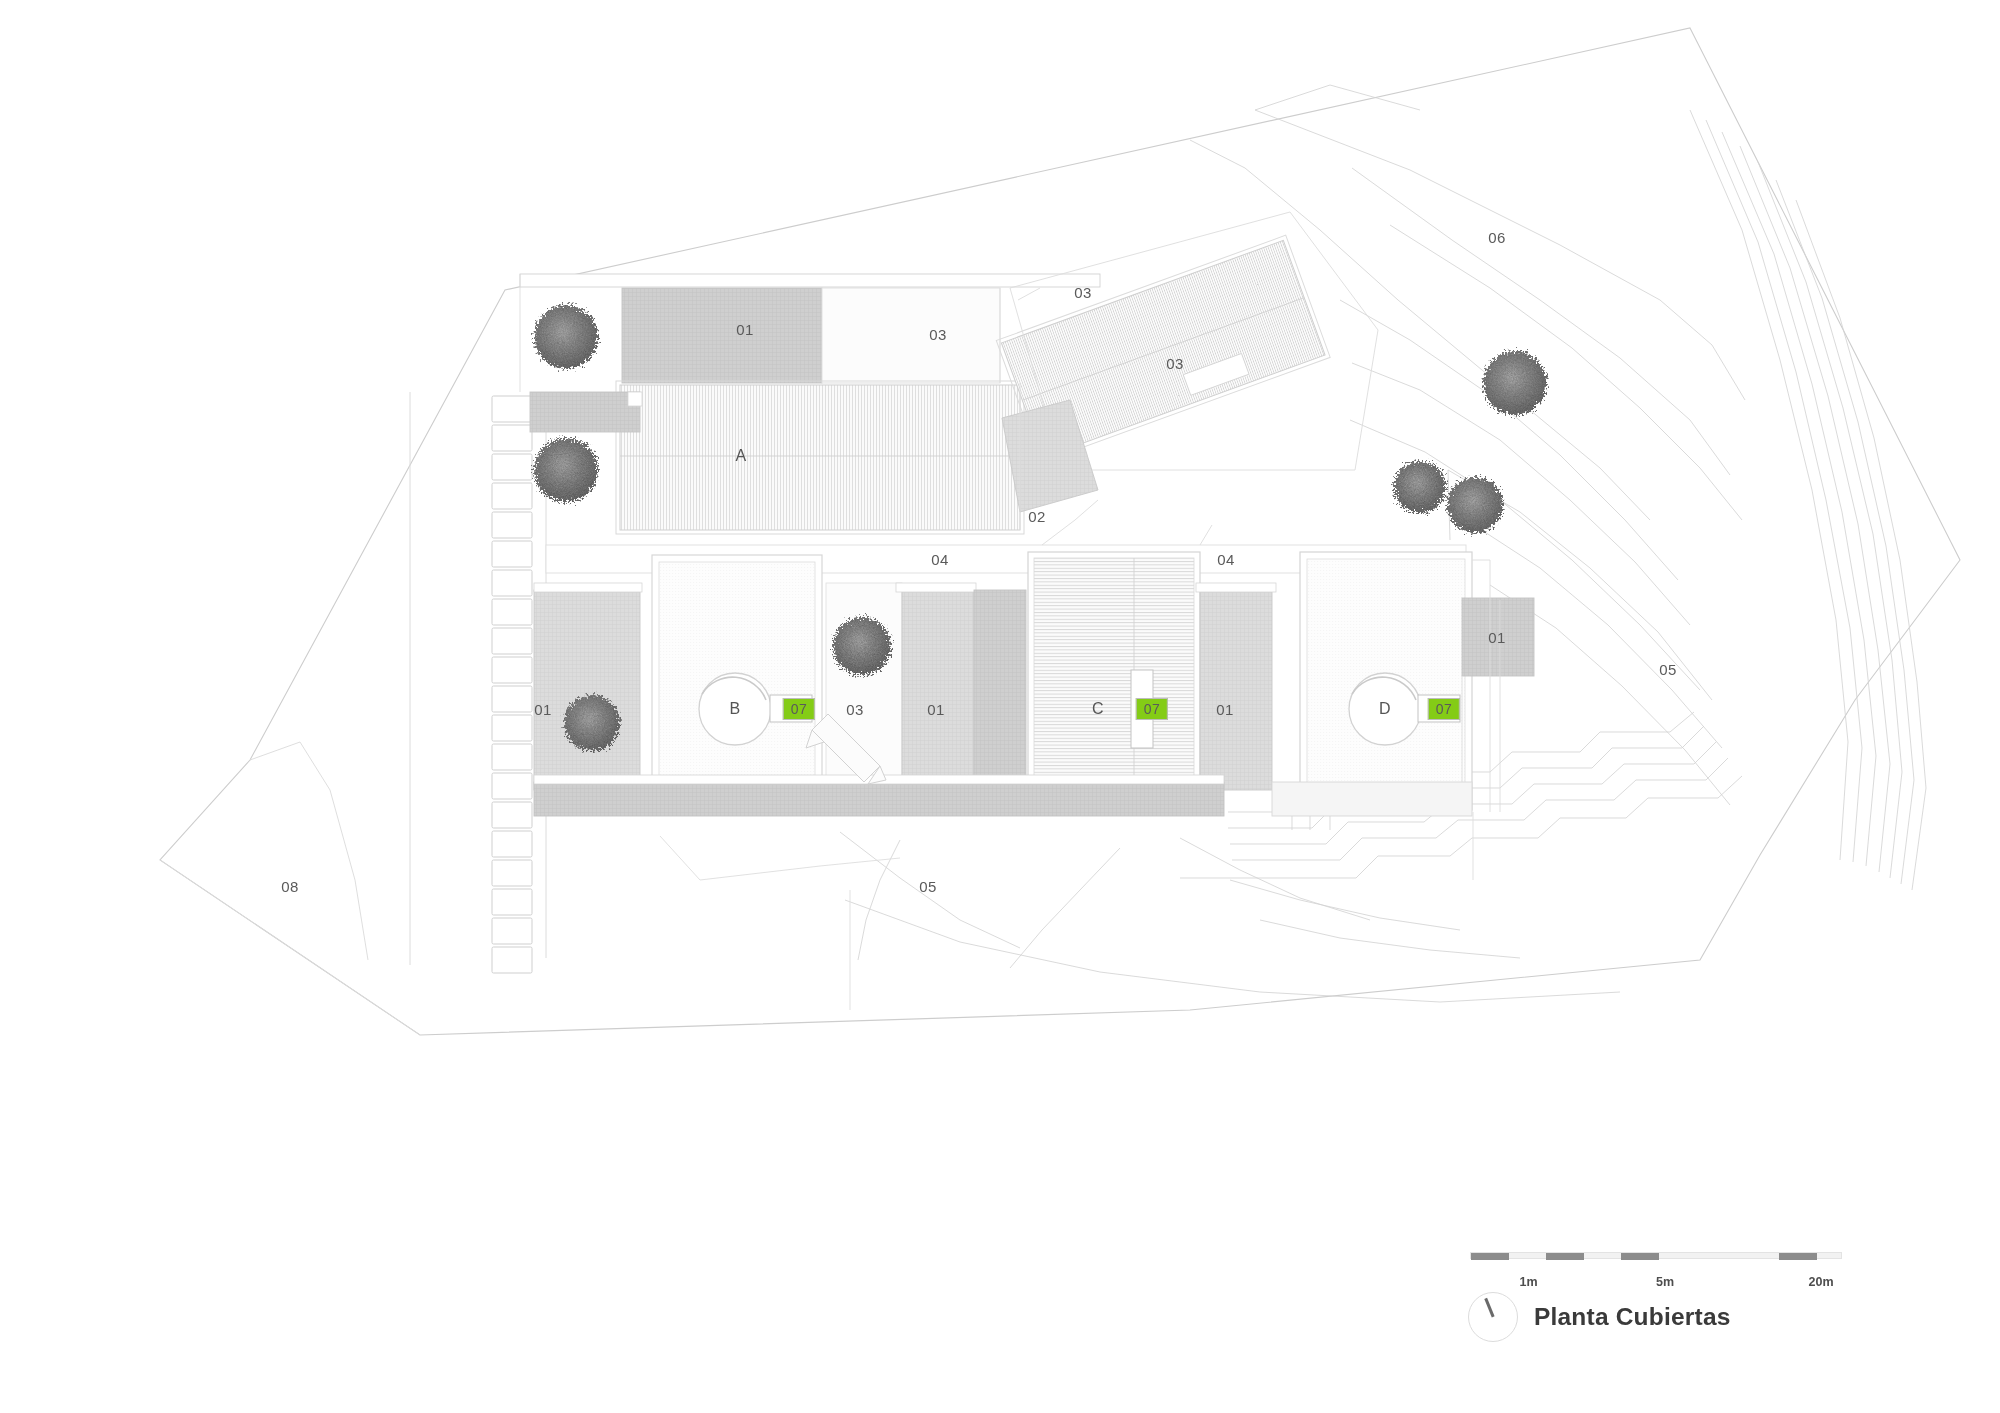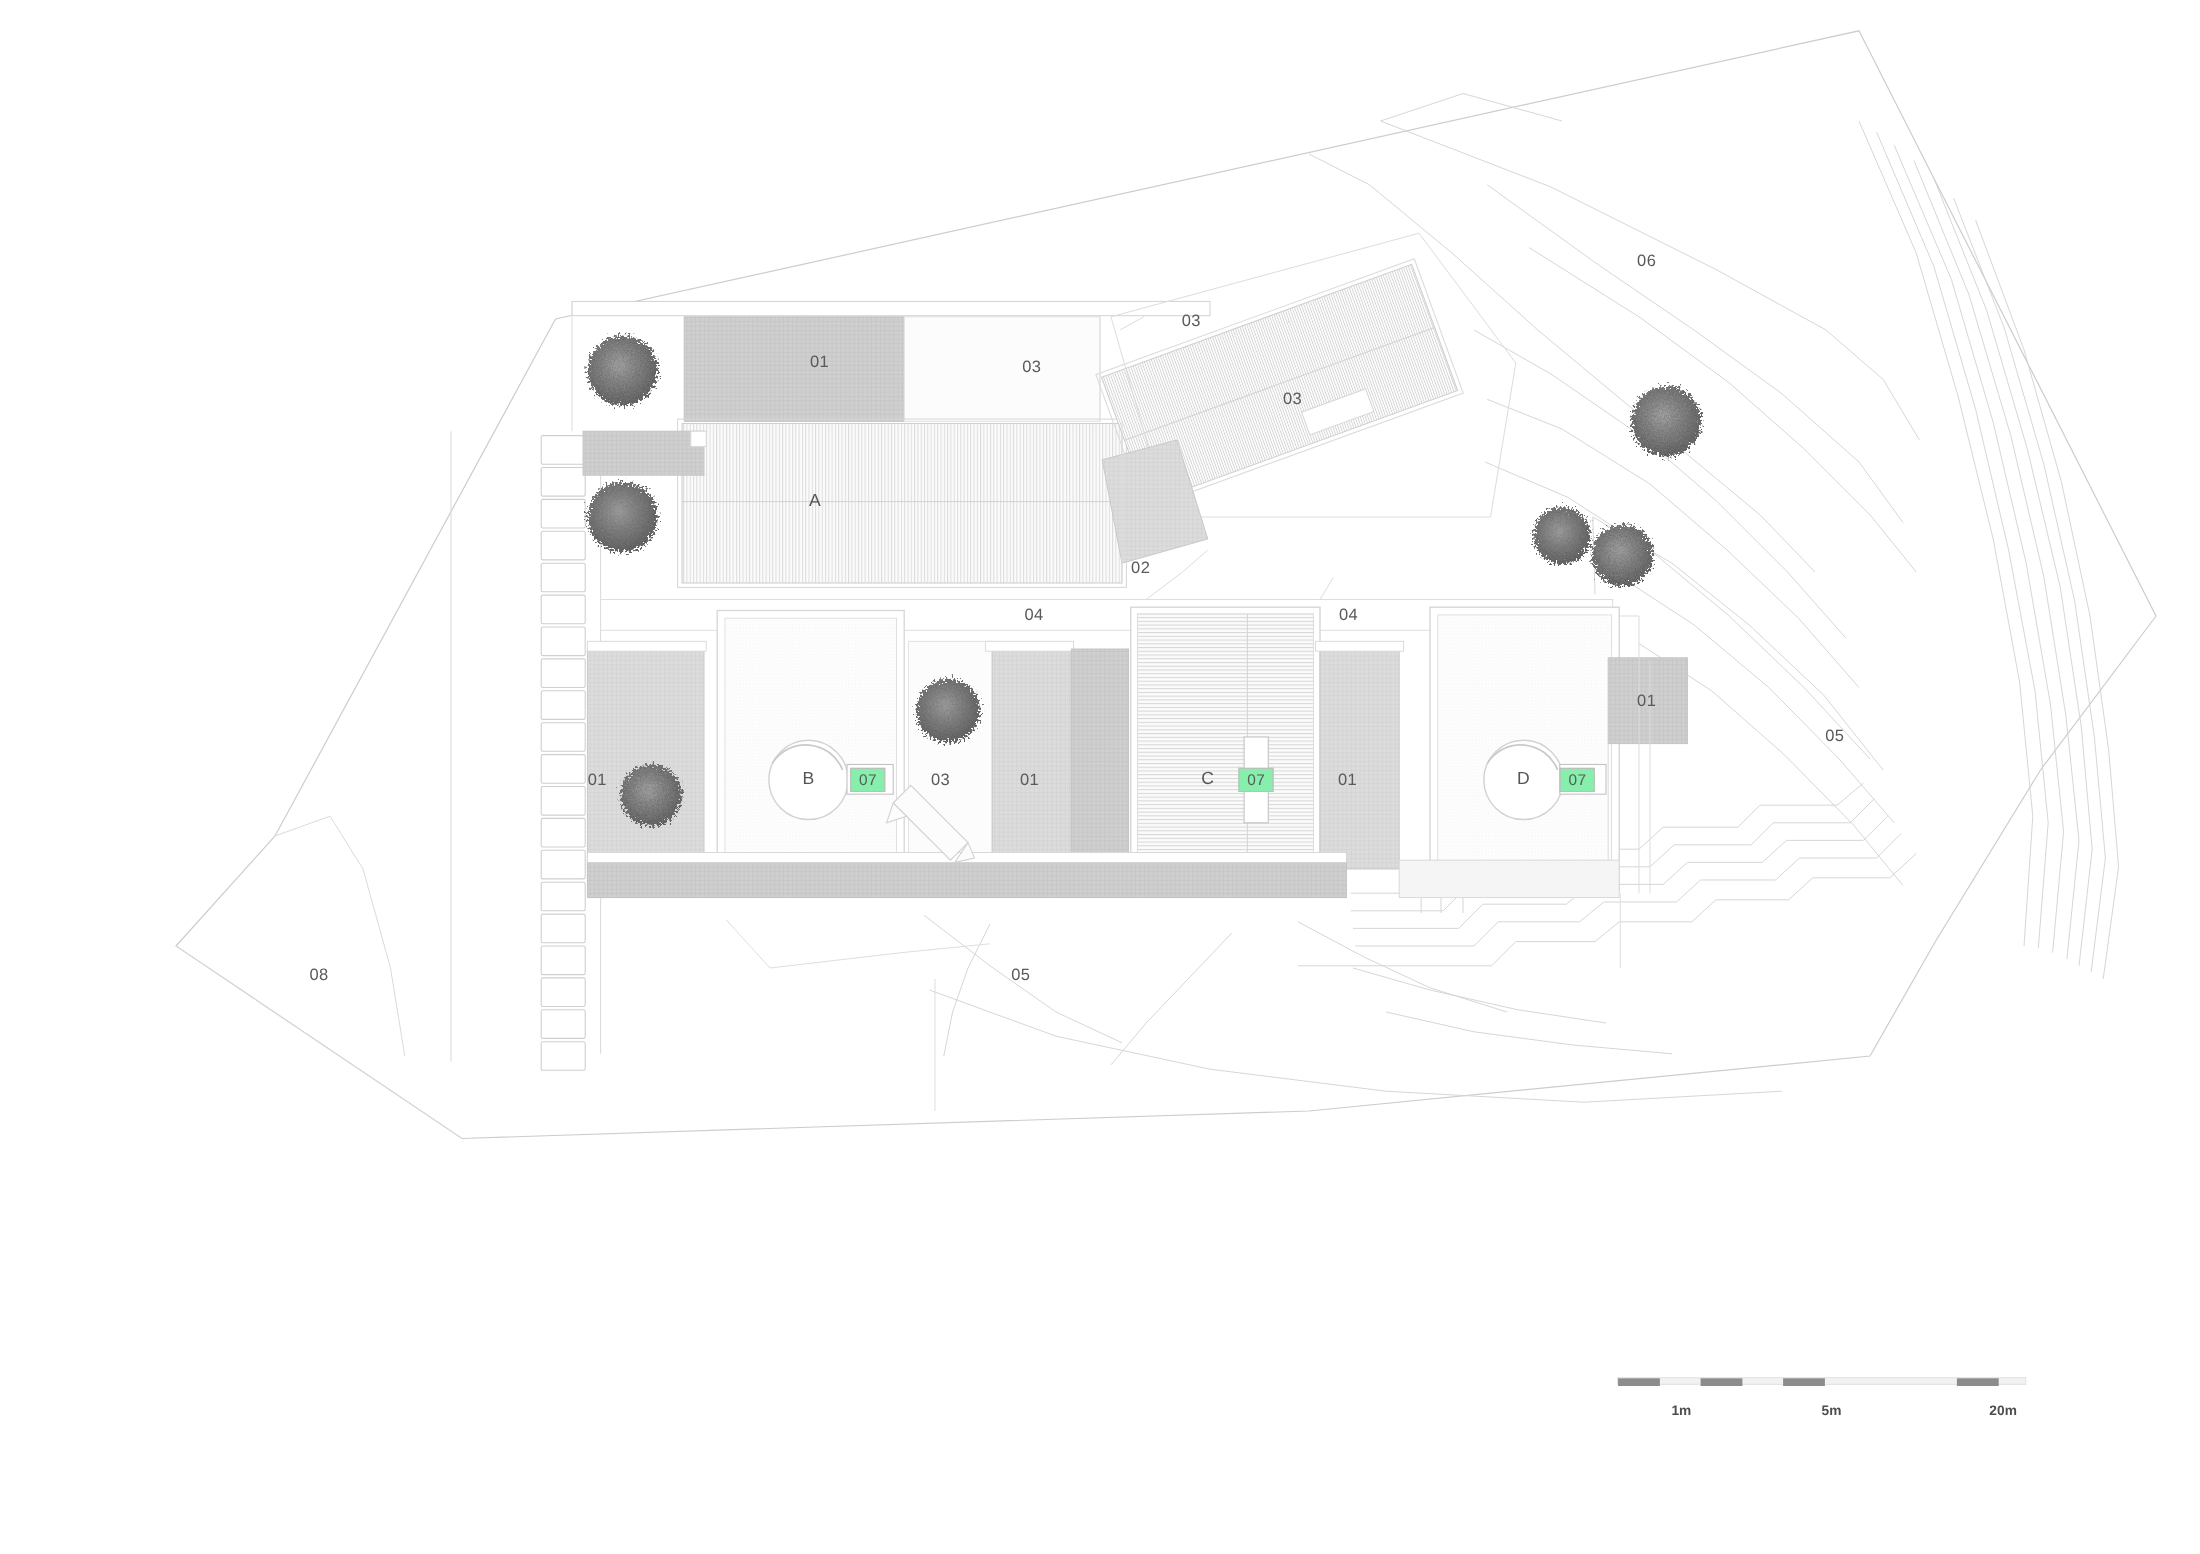--- a/index.html
+++ b/index.html
@@ -70,23 +70,24 @@
   .plab{
     position:absolute;
     font-size:15px;color:#5a5a5a;
     transform:translate(-50%,-50%);
     white-space:nowrap;
     letter-spacing:.4px;
     pointer-events:none;
     text-align:right;
   }
   .plab.boxed{
-    border:1px solid #bdbdbd;background:#86efac;
+    border:1px solid #bdbdbd;background:#84cc16;
     padding:2px 7px;font-size:14px;
     transform:translate(-50%,-50%);
+    margin-left:10px;
   }
   .plab.house{font-size:16px;color:#555;}
 </style>
 </head>
 <body>
 
 <div id="sheet">
 
   <svg class="plan" viewBox="0 0 2000 1413">
     <defs>
@@ -369,14 +370,20 @@
       <div class="sb-seg" style="left:150px;width:38px;"></div>
       <div class="sb-seg" style="left:308px;width:38px;"></div>
     </div>
     <div id="scalebar-labels">
         <div class="sb-lab" style="left: 15%;">1m</div>
         <div class="sb-lab" style="left: 50%;">5m</div>
         <div class="sb-lab" style="left: 90%;">20m</div>
       </div>
   </div>
 
+  <div id="titleblock">
+    <div class="north">
+      <div class="needle"></div>
+    </div>
+    <div id="plan-title">Planta Cubiertas</div>
+  </div>
 
 </div>
 
 </body></html>

